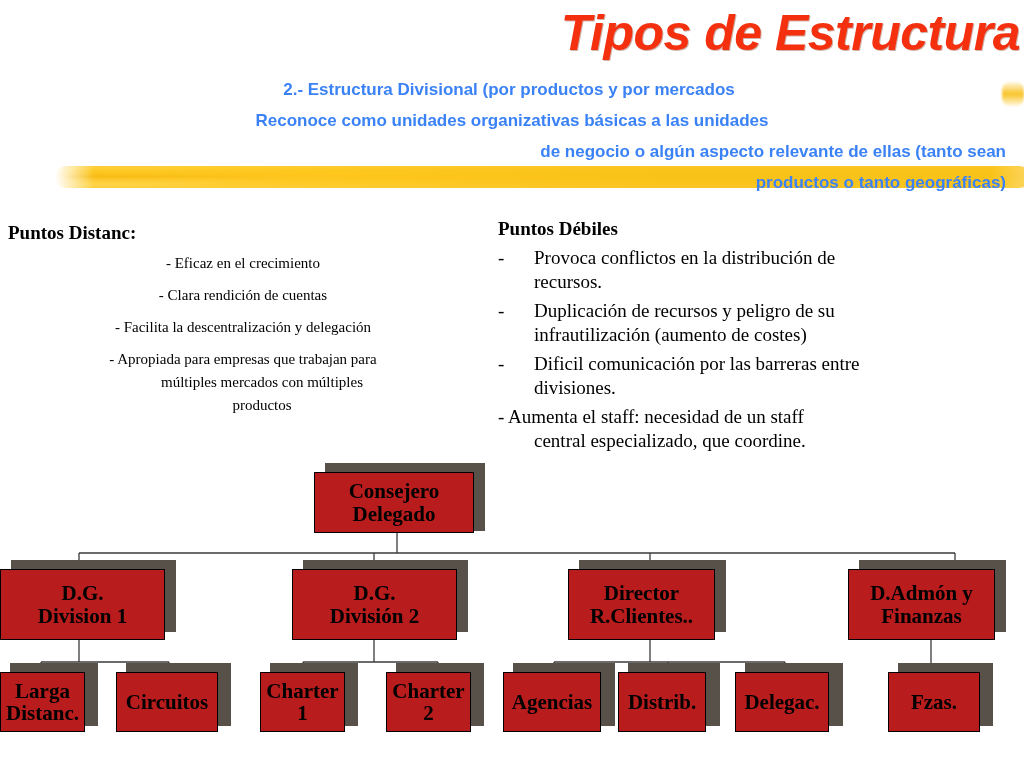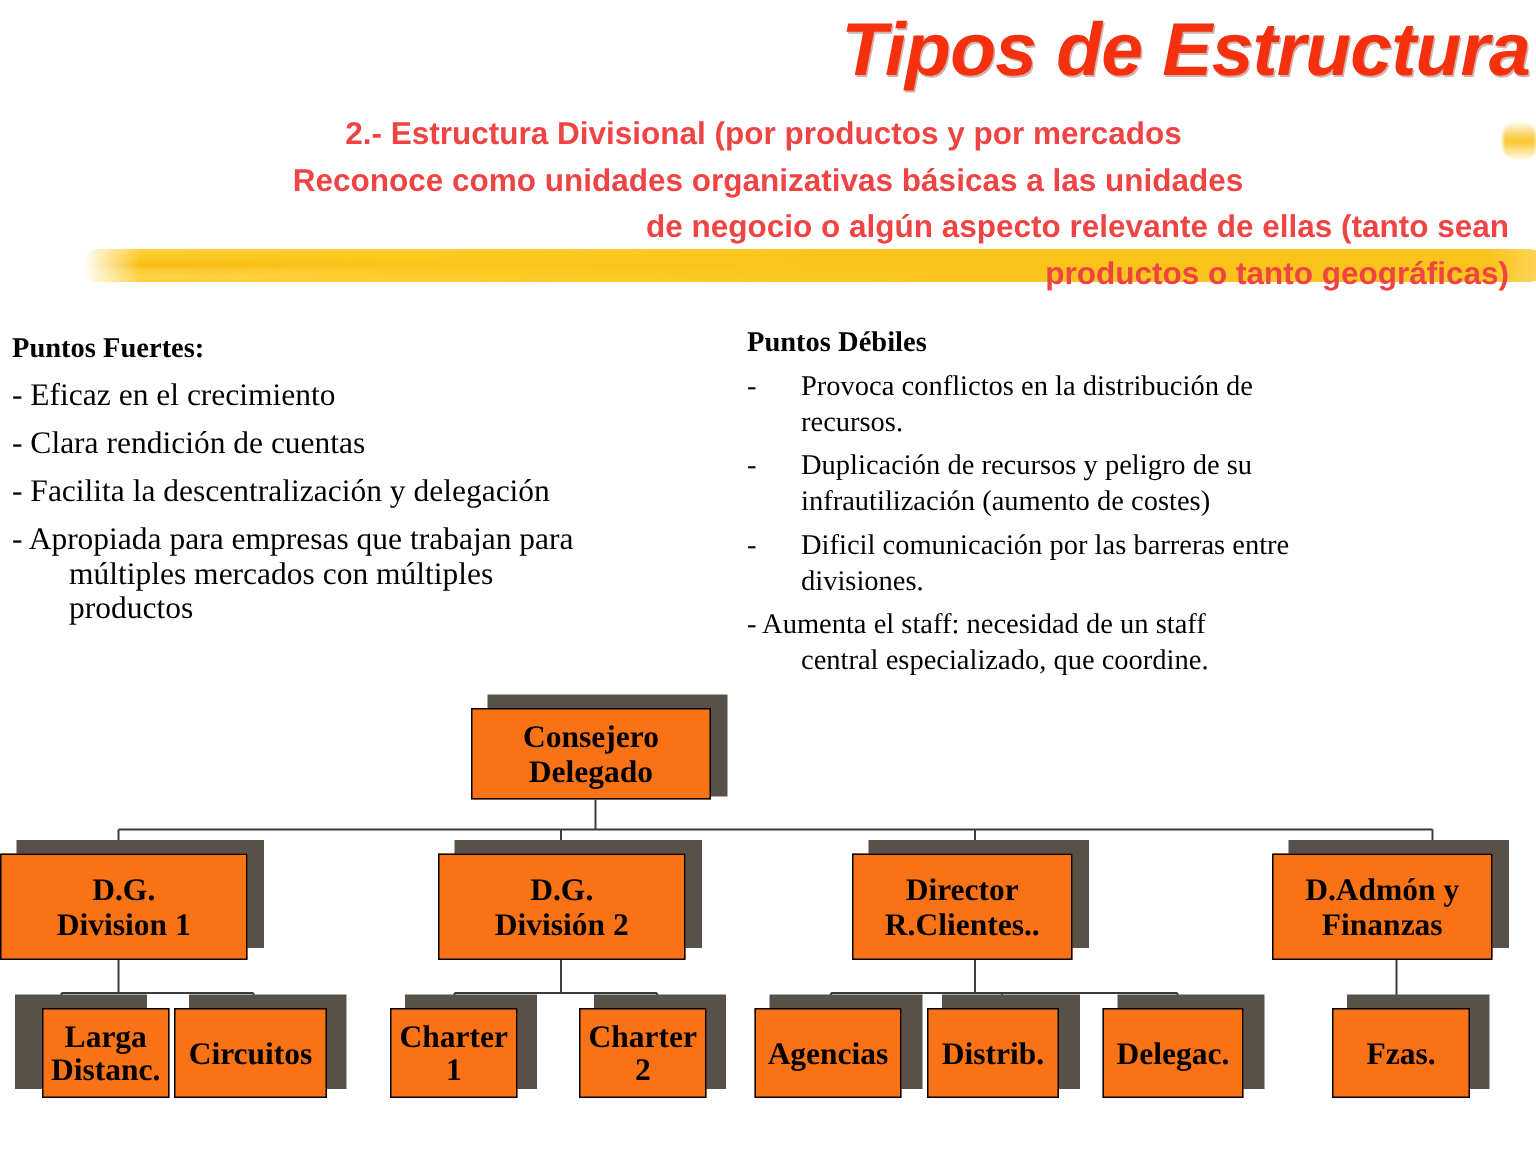--- a/index.html
+++ b/index.html
@@ -56,23 +56,23 @@
     z-index:1;
   }
 
   
   .subtitle{
     position:absolute;
     left:14px; top:74px;
     width:1000px;
     font-family:"Liberation Sans", sans-serif;
     font-weight:bold;
-    font-size:21px;
+    font-size:17px;
     line-height:31px;
-    color:#ef4444;
+    color:#3b82f6;
     text-align:right;
     z-index:2;
   }
   .subtitle .l1{text-align:center;padding-right:10px;}
   .subtitle .l2{text-align:center;padding-right:4px;}
   .subtitle .l3{padding-right:8px;}
   .subtitle .l4{text-align:right;padding-right:8px;}
 
   
   .col{
@@ -83,24 +83,25 @@
   .col-left{left:8px; top:222px; width:470px;}
   .col-right{left:498px; top:218px; width:500px;}
 
   .col h3{
     margin:0 0 8px 0;
     font-size:19px;
     font-weight:bold;
     line-height:22px;
   }
   .bullet{
-    font-size:21px;
+    font-size:15px;
     line-height:23px;
     margin-bottom:9px;
     display:block;
+    text-align:center;
   }
   .bullet .ind{display:block;padding-left:38px;}
 
   .col-right h3{margin-bottom:6px;}
   .dash-row{
     display:flex;
     font-size:19px;
     line-height:24px;
     margin-bottom:5px;
   }
@@ -113,21 +114,21 @@
   }
   .plain-row .ind{display:block;padding-left:36px;}
 
   
   #chart{position:absolute;left:0;top:440px;width:1024px;height:328px;}
   #chart svg{position:absolute;left:0;top:0;}
 
   .node{
     position:absolute;
     box-sizing:border-box;
-    background:#f97316;
+    background:#b91c1c;
     border:1.4px solid #000;
     display:flex;
     align-items:center;
     justify-content:center;
     text-align:center;
     font-family:"Liberation Serif", serif;
     font-weight:bold;
     color:#000;
     z-index:3;
   }
@@ -156,21 +157,21 @@
   <div class="title">Tipos de Estructura</div>
 
   <div class="subtitle">
     <div class="l1">2.- Estructura Divisional (por productos y por mercados</div>
     <div class="l2">Reconoce como unidades organizativas básicas a las unidades</div>
     <div class="l3">de negocio o algún aspecto relevante de ellas (tanto sean</div>
     <div class="l4">productos o tanto geográficas)</div>
   </div>
 
   <div class="col col-left">
-    <h3>Puntos Fuertes:</h3>
+    <h3>Puntos Distanc:</h3>
     <span class="bullet">
       <span>- Eficaz en el crecimiento</span>
     </span>
     <span class="bullet">
       <span>- Clara rendición de cuentas</span>
     </span>
     <span class="bullet">
       <span>- Facilita la descentralización y delegación</span>
     </span>
     <span class="bullet">
@@ -281,21 +282,21 @@
 
     <div class="shadow" style="left:859px;top:120px;width:147px;height:72px;"></div>
     <div class="node lvl2" style="left:848px;top:129px;width:147px;height:71px;">
       <span class="label">
         <span>D.Admón y</span><br>
         <span>Finanzas</span>
       </span>
     </div>
 
     <div class="shadow" style="left:10px;top:223px;width:88px;height:63px;"></div>
-    <div class="node lvl3" style="left:0px;top:232px;width:85px;height:60px;margin-left:28px;">
+    <div class="node lvl3" style="left:0px;top:232px;width:85px;height:60px;">
       <span class="label">
         <span>Larga</span><br>
         <span>Distanc.</span>
       </span>
     </div>
 
     <div class="shadow" style="left:126px;top:223px;width:105px;height:63px;"></div>
     <div class="node lvl3" style="left:116px;top:232px;width:102px;height:60px;">
       <span class="label">Circuitos</span>
     </div>

